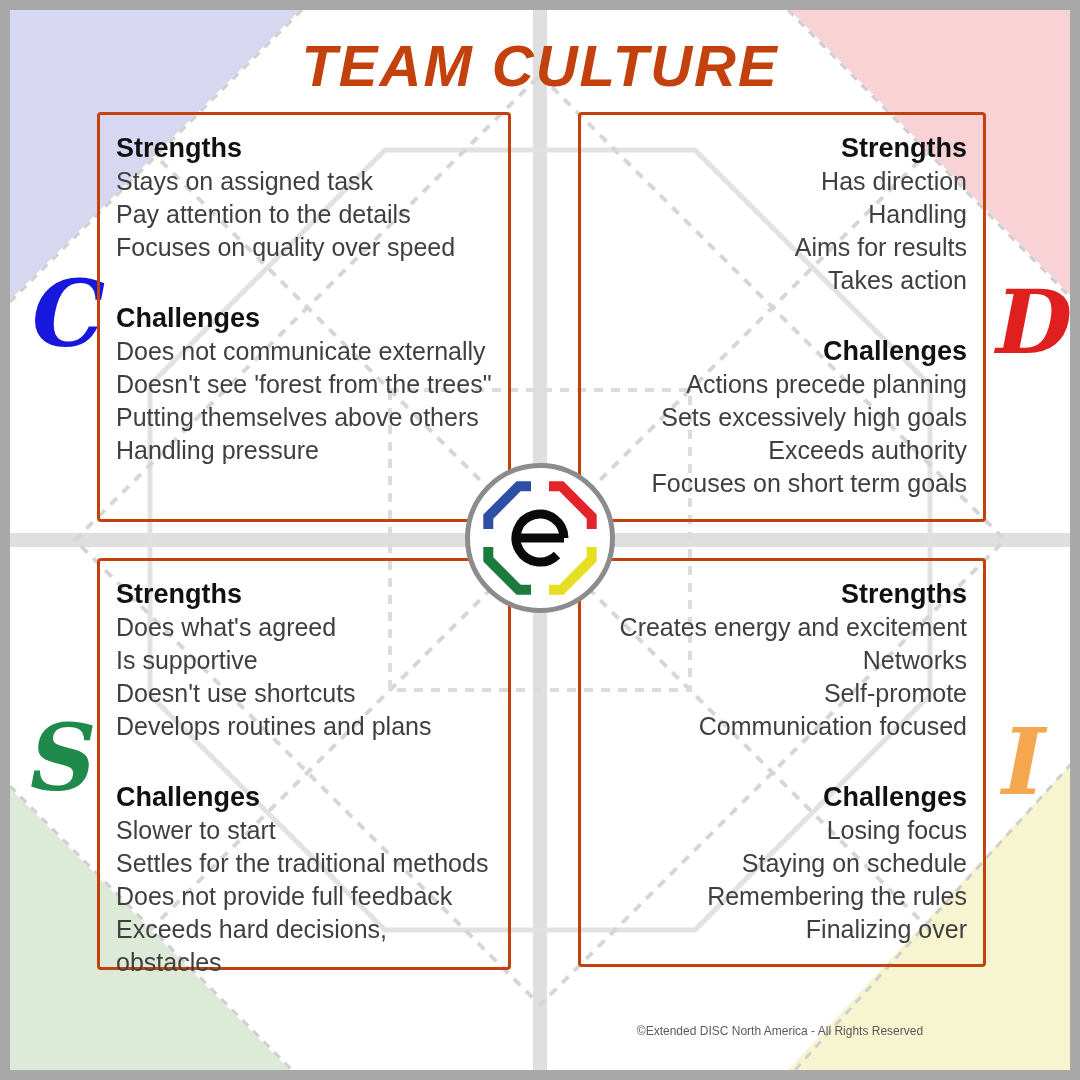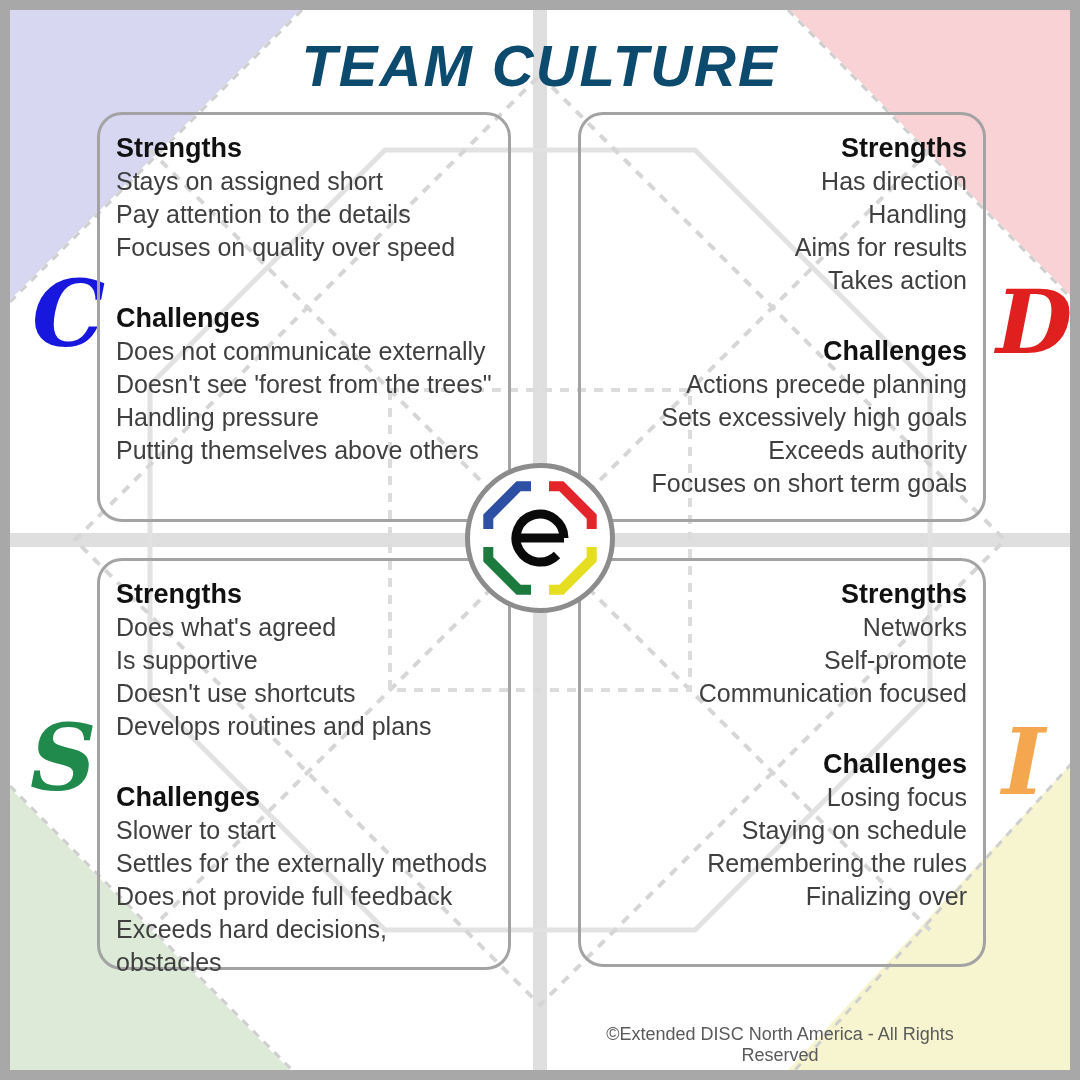--- a/index.html
+++ b/index.html
@@ -1,40 +1,40 @@
 <!DOCTYPE html>
 <html><head>
 <meta charset="utf-8">
 <style>
   html,body{margin:0;padding:0;}
   body{width:1080px;height:1080px;font-family:"Liberation Sans",sans-serif;background:#ffffff;}
   .canvas{position:relative;width:1080px;height:1080px;box-sizing:border-box;border:10px solid #a8a8a8;background:#ffffff;overflow:hidden;}
   .bg{position:absolute;left:-10px;top:-10px;width:1080px;height:1080px;}
   .title{position:absolute;left:0;top:22px;width:1060px;margin:0;text-align:center;
-         font-size:58px;font-weight:700;font-style:italic;letter-spacing:2px;color:#0c4a6e;}
-  .box{position:absolute;box-sizing:border-box;border:3px solid #a3a3a3;border-radius:25px;
+         font-size:58px;font-weight:700;font-style:italic;letter-spacing:2px;color:#c2410c;}
+  .box{position:absolute;box-sizing:border-box;border:3px solid #c2410c;border-radius:4px;
        padding:16px 16px;background:transparent;}
   .box-tl{left:87px;top:102px;width:414px;height:410px;}
   .box-tr{left:568px;top:102px;width:408px;height:410px;text-align:right;}
   .box-bl{left:87px;top:548px;width:414px;height:412px;}
   .box-br{left:568px;top:548px;width:408px;height:409px;text-align:right;}
   .box h2{margin:0;font-size:27px;line-height:34px;font-weight:700;color:#111111;}
   .box h2.challenges{margin-top:37px;}
   .box p{margin:0;font-size:25px;line-height:33px;color:#3f3f3f;}
   .letter{position:absolute;font-family:"DejaVu Serif",serif;font-style:italic;font-weight:700;line-height:1;}
   .letter-c{left:22px;top:258px;font-size:92px;color:#1717dd;}
   .letter-d{left:986px;top:268px;font-size:88px;color:#e01f1f;}
   .letter-s{left:20px;top:702px;font-size:92px;color:#1f8a4c;}
   .letter-i{left:992px;top:706px;font-size:92px;color:#f5a74f;}
   .logo{position:absolute;left:455px;top:453px;width:150px;height:150px;}
   .logo-circle{position:absolute;left:0;top:0;width:140px;height:140px;border-radius:50%;
                background:#ffffff;border:5px solid #8c8c8c;}
   .logo svg{position:absolute;left:0;top:0;}
   .footer{position:absolute;left:560px;top:1014px;width:420px;text-align:center;
-          font-size:18px;color:#5a5a5a;}
+          font-size:12px;color:#5a5a5a;}
 </style>
 </head>
 <body>
 
 <div class="canvas">
 
   <svg class="bg" width="1080" height="1080" viewBox="0 0 1080 1080">
 
     <polygon points="10,10 300,10 10,300" fill="#d7d7f2"></polygon>
     <polygon points="790,10 1070,10 1070,295" fill="#f8d2d5"></polygon>
@@ -63,28 +63,28 @@
 
   <h1 class="title">TEAM CULTURE</h1>
 
   <div class="letter letter-c">C</div>
   <div class="letter letter-d">D</div>
   <div class="letter letter-s">S</div>
   <div class="letter letter-i">I</div>
 
   <section class="box box-tl">
     <h2>Strengths</h2>
-    <p>Stays on assigned short</p>
+    <p>Stays on assigned task</p>
     <p>Pay attention to the details</p>
     <p>Focuses on quality over speed</p>
     <h2 class="challenges">Challenges</h2>
     <p>Does not communicate externally</p>
     <p>Doesn't see 'forest from the trees"</p>
+    <p>Putting themselves above others</p>
     <p>Handling pressure</p>
-    <p>Putting themselves above others</p>
   </section>
 
   <section class="box box-tr">
     <h2>Strengths</h2>
     <p>Has direction</p>
     <p>Handling</p>
     <p>Aims for results</p>
     <p>Takes action</p>
     <h2 class="challenges">Challenges</h2>
     <p>Actions precede planning</p>
@@ -94,27 +94,28 @@
   </section>
 
   <section class="box box-bl">
     <h2>Strengths</h2>
     <p>Does what's agreed</p>
     <p>Is supportive</p>
     <p>Doesn't use shortcuts</p>
     <p>Develops routines and plans</p>
     <h2 class="challenges">Challenges</h2>
     <p>Slower to start</p>
-    <p>Settles for the externally methods</p>
+    <p>Settles for the traditional methods</p>
     <p>Does not provide full feedback</p>
     <p>Exceeds hard decisions, obstacles</p>
   </section>
 
   <section class="box box-br">
     <h2>Strengths</h2>
+    <p>Creates energy and excitement</p>
     <p>Networks</p>
     <p>Self-promote</p>
     <p>Communication focused</p>
     <h2 class="challenges">Challenges</h2>
     <p>Losing focus</p>
     <p>Staying on schedule</p>
     <p>Remembering the rules</p>
     <p>Finalizing over</p>
   </section>
 

